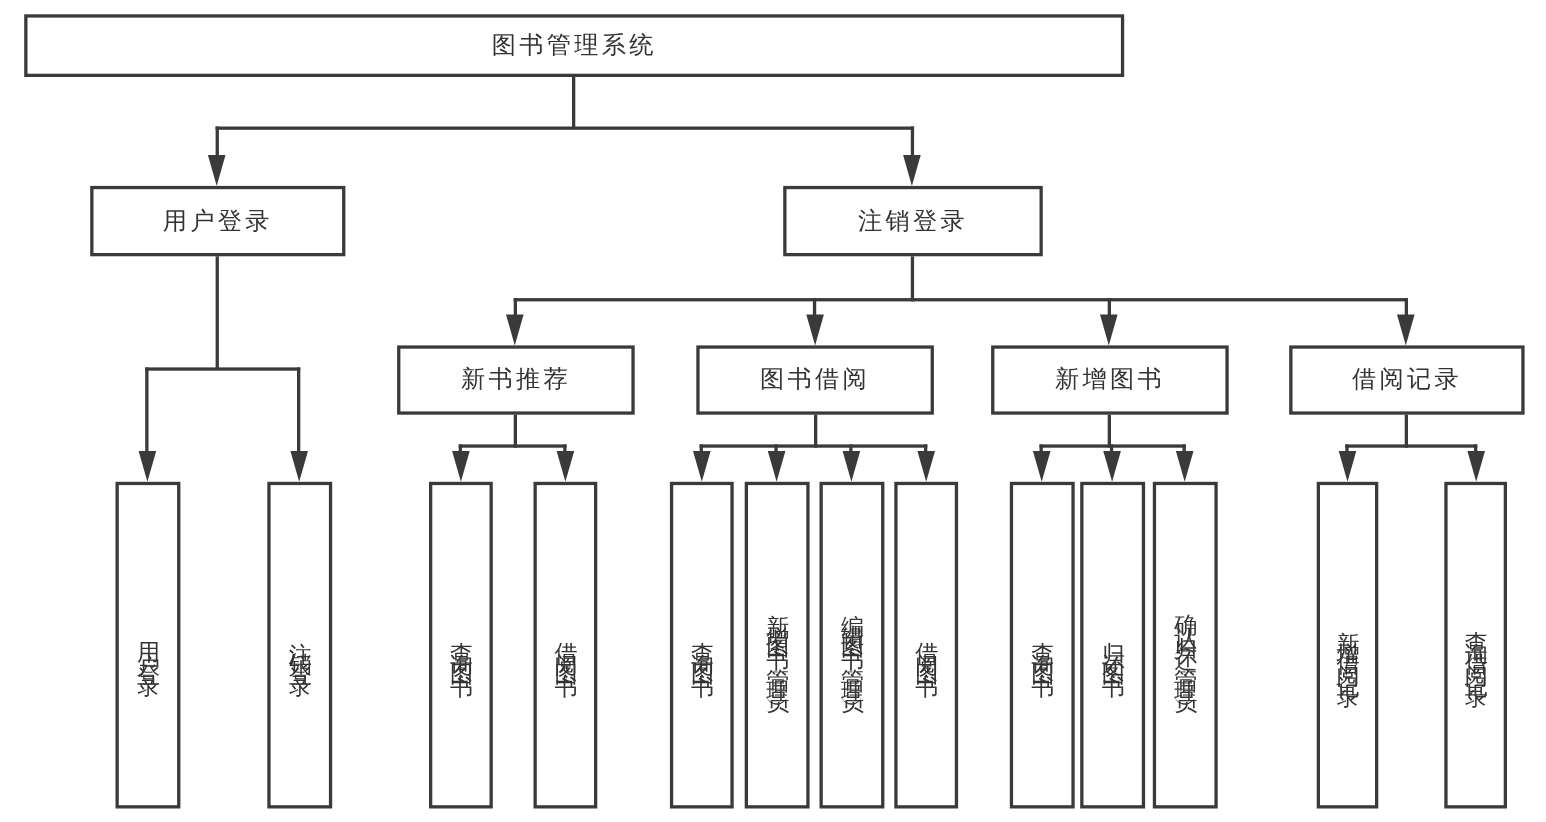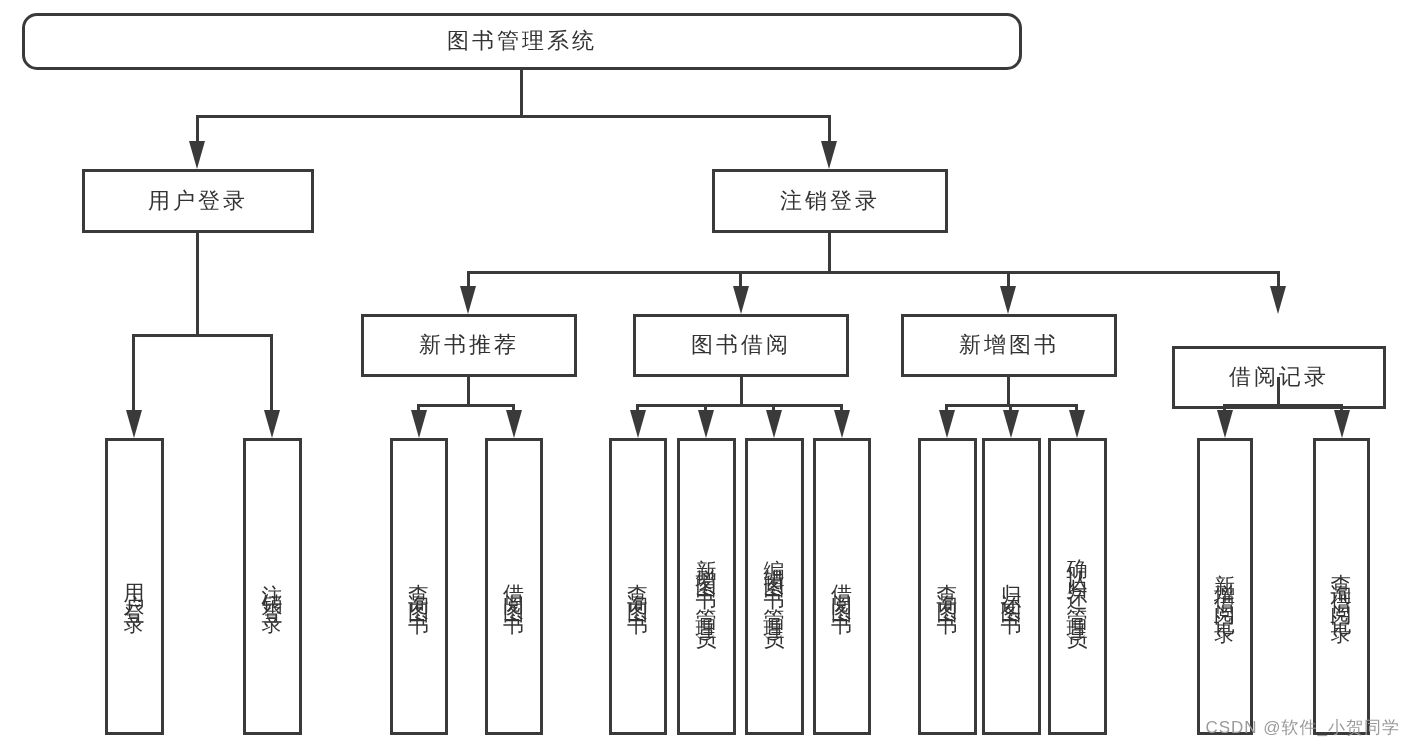--- a/index.html
+++ b/index.html
@@ -55,29 +55,29 @@
     letter-spacing:1px;
     z-index:10;
     white-space:nowrap;
   }
 </style>
 </head>
 <body>
 
 <div class="canvas">
 
-  <div class="box" style="left:22px;top:13px;width:1000px;height:57px;border-radius:15px;">图书管理系统</div>
+  <div class="box" style="left:22px;top:13px;width:1000px;height:57px;">图书管理系统</div>
 
   <div class="box" style="left:82px;top:169px;width:232px;height:64px;">用户登录</div>
   <div class="box" style="left:712px;top:169px;width:236px;height:64px;">注销登录</div>
 
   <div class="box" style="left:361px;top:314px;width:216px;height:63px;">新书推荐</div>
   <div class="box" style="left:633px;top:314px;width:216px;height:63px;">图书借阅</div>
   <div class="box" style="left:901px;top:314px;width:216px;height:63px;">新增图书</div>
-  <div class="box" style="left:1172px;top:314px;width:214px;height:63px;margin-top:32px;">借阅记录</div>
+  <div class="box" style="left:1172px;top:314px;width:214px;height:63px;">借阅记录</div>
 
   <div class="box vert" style="left:105px;top:438px;width:59px;height:297px;">用户登录</div>
   <div class="box vert" style="left:243px;top:438px;width:59px;height:297px;">注销登录</div>
 
   <div class="box vert" style="left:390px;top:438px;width:58px;height:297px;">查询图书</div>
   <div class="box vert" style="left:485px;top:438px;width:58px;height:297px;">借阅图书</div>
 
   <div class="box vert" style="left:609px;top:438px;width:58px;height:297px;">查询图书</div>
   <div class="box vert" style="left:677px;top:438px;width:59px;height:297px;">新增图书（管理员）</div>
   <div class="box vert" style="left:745px;top:438px;width:59px;height:297px;">编辑图书（管理员）</div>
@@ -142,15 +142,14 @@
   <div class="vline" style="left:1075px;top:404px;height:9px;"></div>
   <div class="arrow" style="left:1069px;top:410px;"></div>
 
   <div class="vline" style="left:1277px;top:377px;height:30px;"></div>
   <div class="hline" style="left:1223px;top:404px;width:120px;"></div>
   <div class="vline" style="left:1223px;top:404px;height:9px;"></div>
   <div class="arrow" style="left:1217px;top:410px;"></div>
   <div class="vline" style="left:1340px;top:404px;height:9px;"></div>
   <div class="arrow" style="left:1334px;top:410px;"></div>
 
-  <div class="watermark">CSDN @软件_小贺同学</div>
 
 </div>
 
 </body></html>

